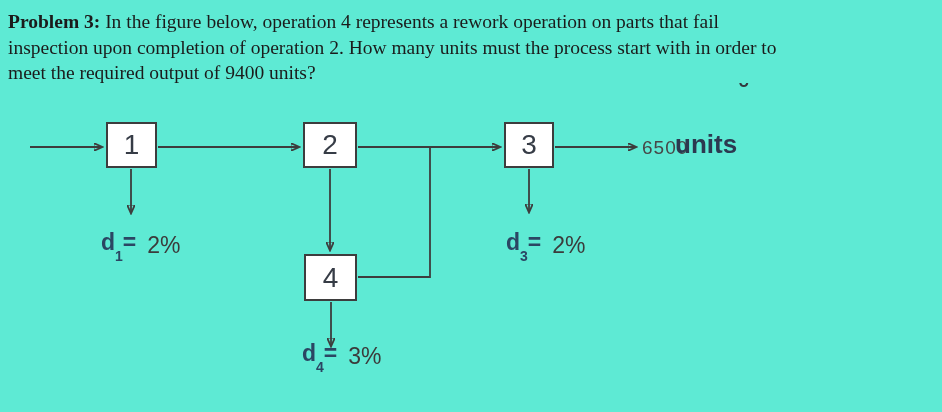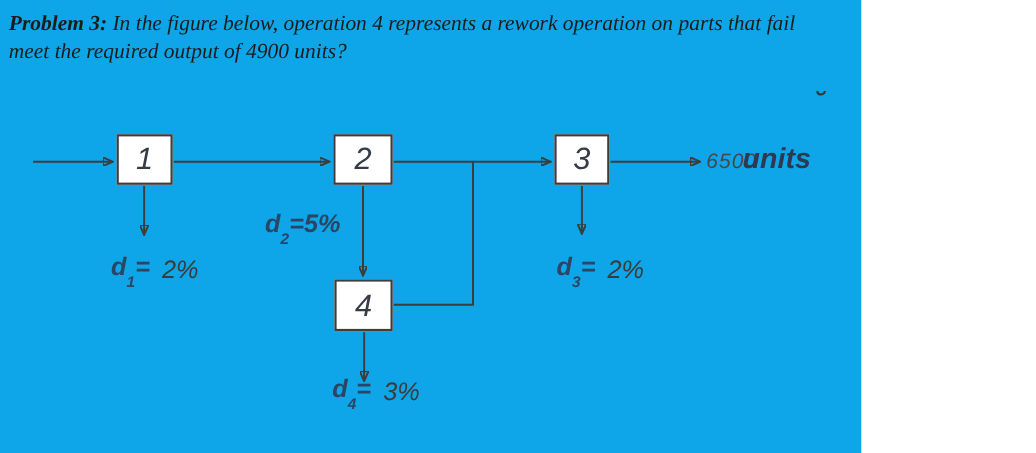--- a/index.html
+++ b/index.html
@@ -1,24 +1,23 @@
 <!DOCTYPE html>
 <html><head>
 <meta charset="utf-8">
 <style>
   * { margin: 0; padding: 0; box-sizing: border-box; }
   html, body { background: #ffffff; }
   .stage {
     position: relative;
-    width: 783px;
+    width: 942px;
     height: 412px;
-    background: #0ea5e9;
+    background: #5eead4;
     overflow: hidden;
     font-family: "Liberation Sans", sans-serif;
-    font-style: italic;
   }
   
   .problem {
     position: absolute;
     left: 8px;
     top: 9px;
     width: 905px;
     font-family: "Liberation Serif", serif;
     font-size: 19.5px;
     line-height: 25.5px;
@@ -111,21 +110,22 @@
     color: #2c3950;
   }
 </style>
 </head>
 <body>
 
 <div class="stage">
 
   <div class="problem">
     <div class="line"><strong>Problem 3:</strong>&nbsp;<span>In the figure below, operation 4 represents a rework operation on parts that fail</span></div>
-    <div class="line"><span>meet the required output of 4900 units?</span></div>
+    <div class="line"><span>inspection upon completion of operation 2. How many units must the process start with in order to</span></div>
+    <div class="line"><span>meet the required output of 9400 units?</span></div>
   </div>
 
   <div class="stray">˘</div>
 
   <svg class="flow" viewBox="0 0 942 412">
     <defs>
       <marker id="arr" markerWidth="10" markerHeight="8" refX="8.5" refY="4" orient="auto" markerUnits="userSpaceOnUse">
         <path d="M0,0 L9,4 L0,8 Z" fill="#3d3d3d" stroke="none"></path>
       </marker>
     </defs>
@@ -148,21 +148,20 @@
     </div>
   <div class="op-box box3">
       <span>3</span>
     </div>
   <div class="op-box box4">
       <span>4</span>
     </div>
 
   <div class="defect d1"><span>d</span><sub>1</sub><span>=</span><span class="dval">2%</span></div>
 
-  <div class="defect d2"><span>d</span><sub>2</sub><span>=</span><span class="dval navy">5%</span></div>
 
   <div class="defect d3"><span>d</span><sub>3</sub><span>=</span><span class="dval">2%</span></div>
 
   <div class="defect d4"><span>d</span><sub>4</sub><span>=</span><span class="dval">3%</span></div>
 
   <div class="out-qty">6500</div>
   <div class="out-units">units</div>
 
 </div>
 

